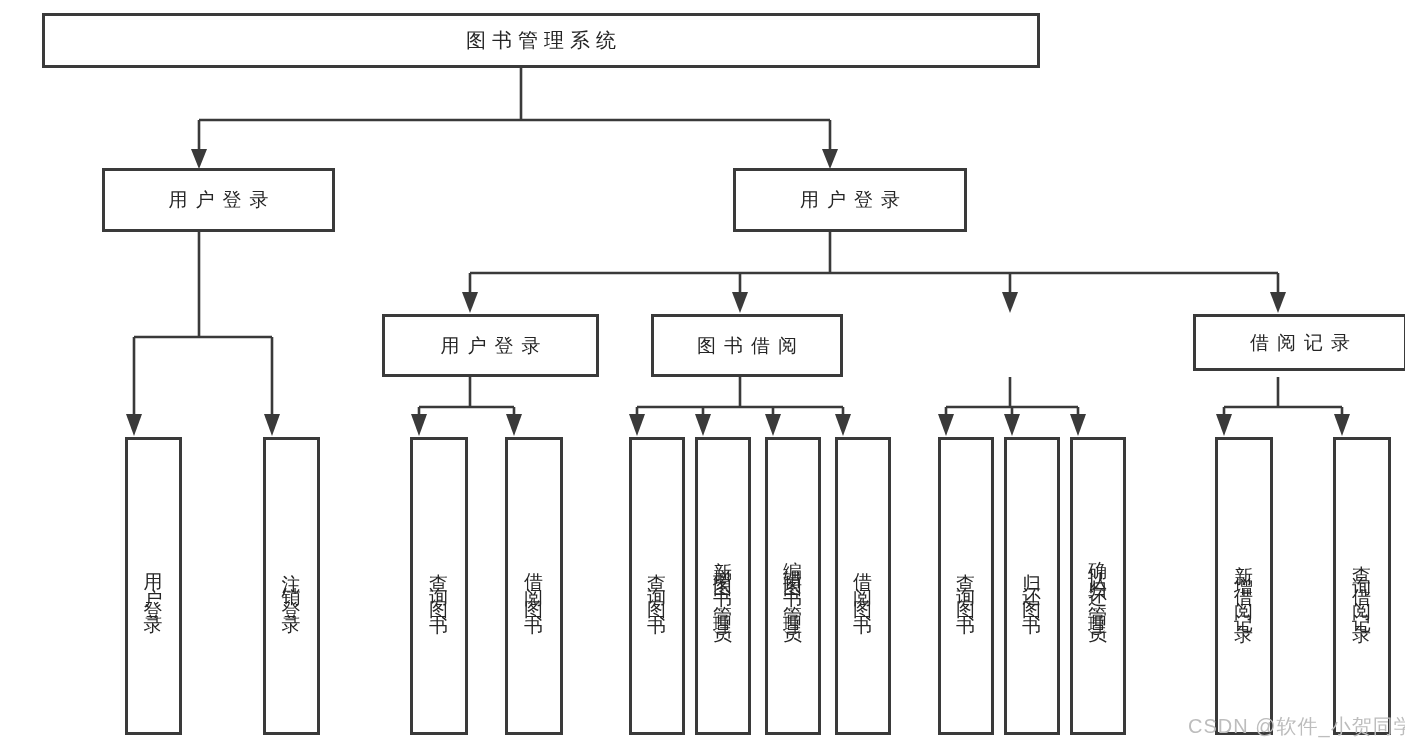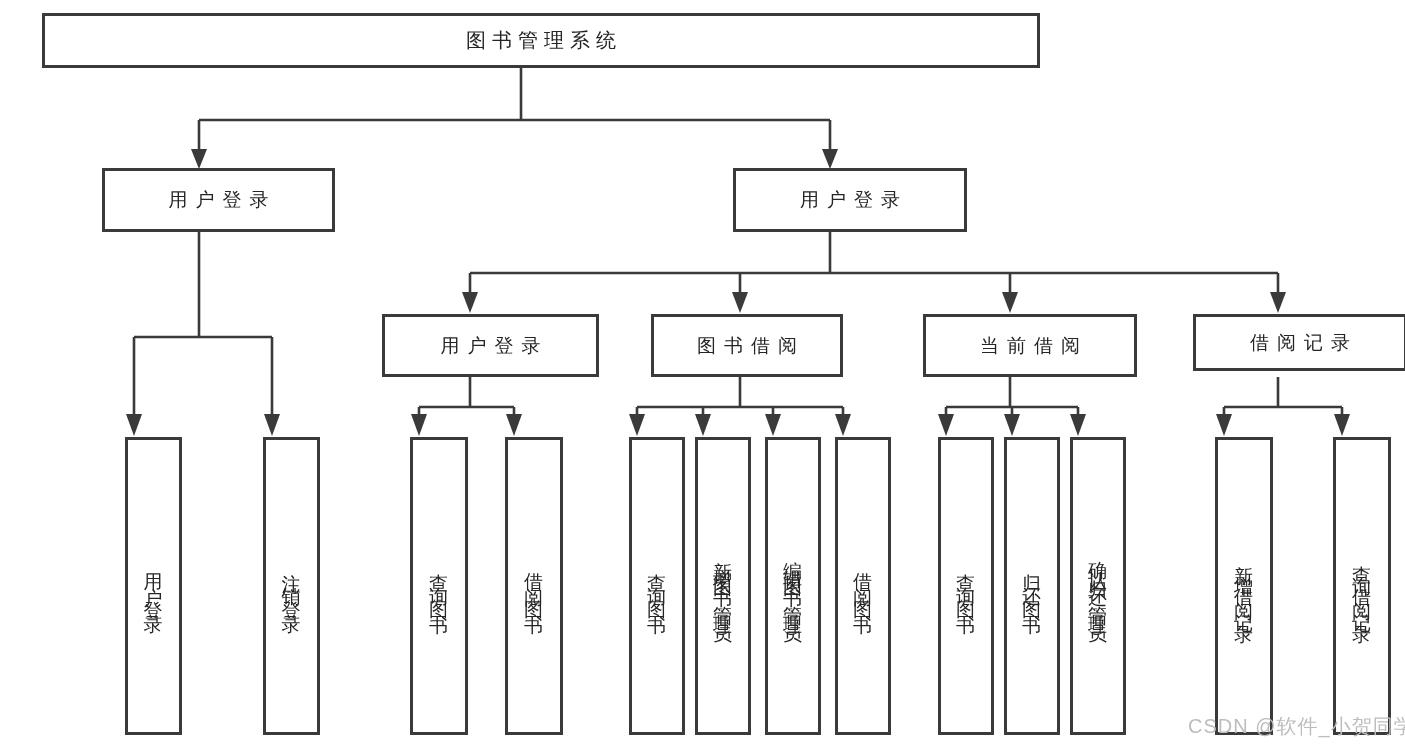--- a/index.html
+++ b/index.html
@@ -109,23 +109,20 @@
   <div class="node" style="left:713px; top:168px; width:234px; height:64px">
     <span class="hlabel">用户登录</span>
   </div>
 
   <div class="node" style="left:362px; top:314px; width:217px; height:63px">
     <span class="hlabel">用户登录</span>
   </div>
   <div class="node" style="left:631px; top:314px; width:192px; height:63px">
     <span class="hlabel">图书借阅</span>
   </div>
-  <div class="node" style="left:903px; top:314px; width:214px; height:63px">
-    <span class="hlabel">当前借阅</span>
-  </div>
   <div class="node" style="left:1173px; top:314px; width:214px; height:57px">
     <span class="hlabel">借阅记录</span>
   </div>
 
   <div class="node" style="left:105px; top:437px; width:57px; height:298px">
     <span class="vlabel">用户登录</span>
   </div>
   <div class="node" style="left:243px; top:437px; width:57px; height:298px">
     <span class="vlabel">注销登录</span>
   </div>

